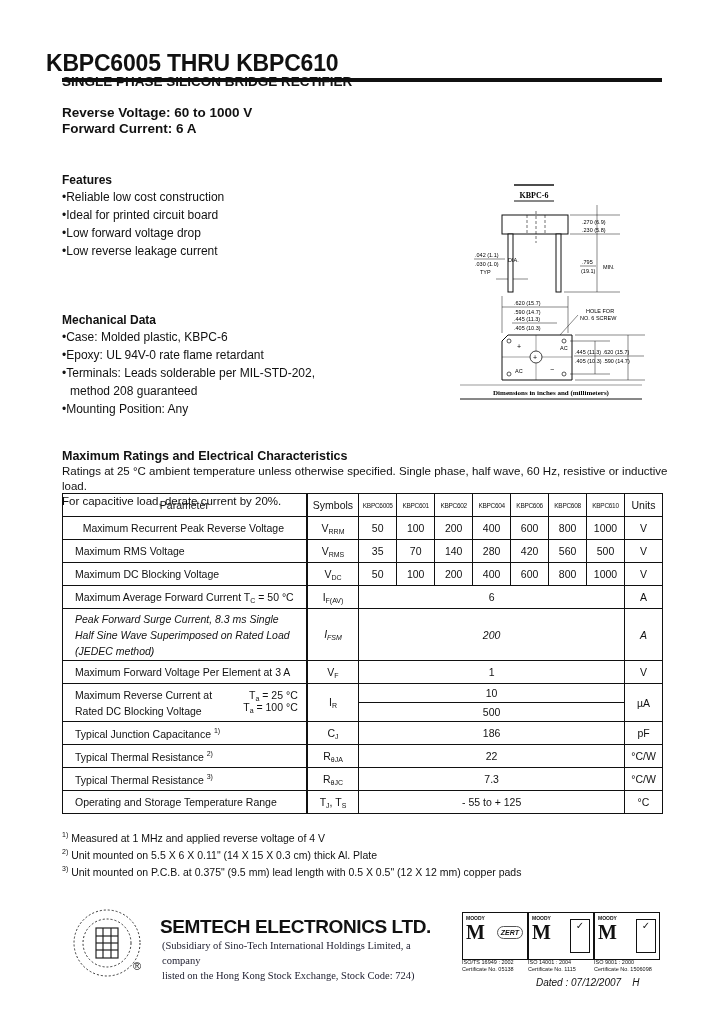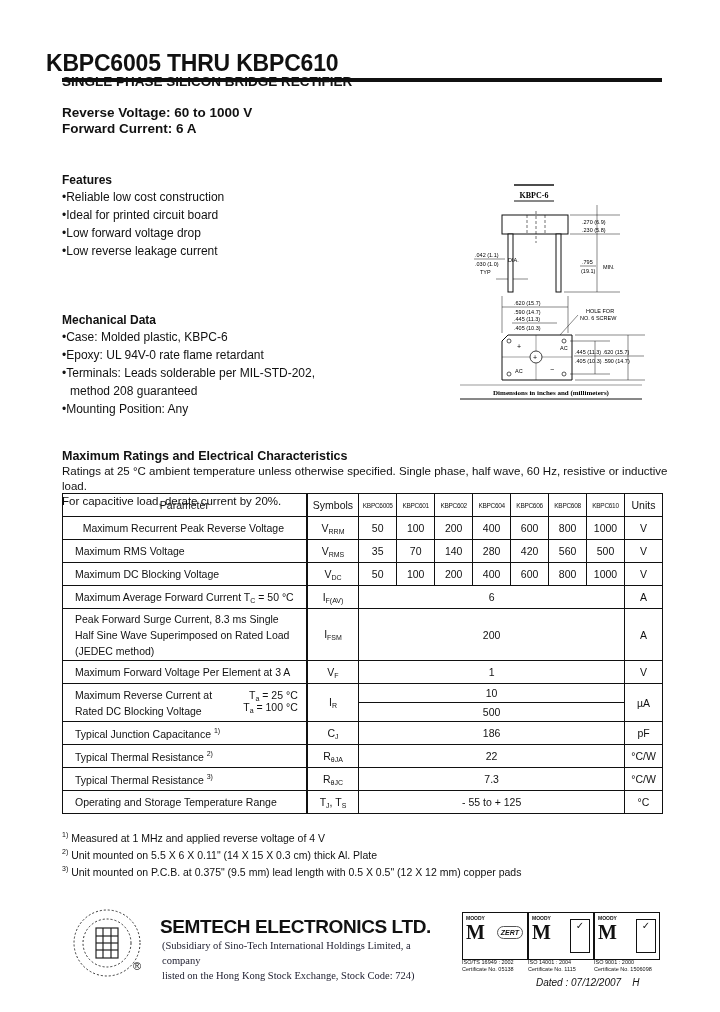--- a/index.html
+++ b/index.html
@@ -204,21 +204,21 @@
     <td>V</td>
   </tr>
 
   <tr class="r">
     <td class="param sep"><span>Maximum Average Forward Current T</span><sub>C</sub><span> = 50 °C</span></td>
     <td><span>I</span><sub>F(AV)</sub></td>
     <td colspan="7">6</td>
     <td>A</td>
   </tr>
 
-  <tr style="height:52px;">
+  <tr style="height:52px;font-style:italic;">
     <td class="param sep" style="line-height:16px;">
       <div>Peak Forward Surge Current, 8.3 ms Single</div>
       <div>Half Sine Wave Superimposed on Rated Load</div>
       <div>(JEDEC method)</div>
     </td>
     <td><span>I</span><sub>FSM</sub></td>
     <td colspan="7">200</td>
     <td>A</td>
   </tr>
 

